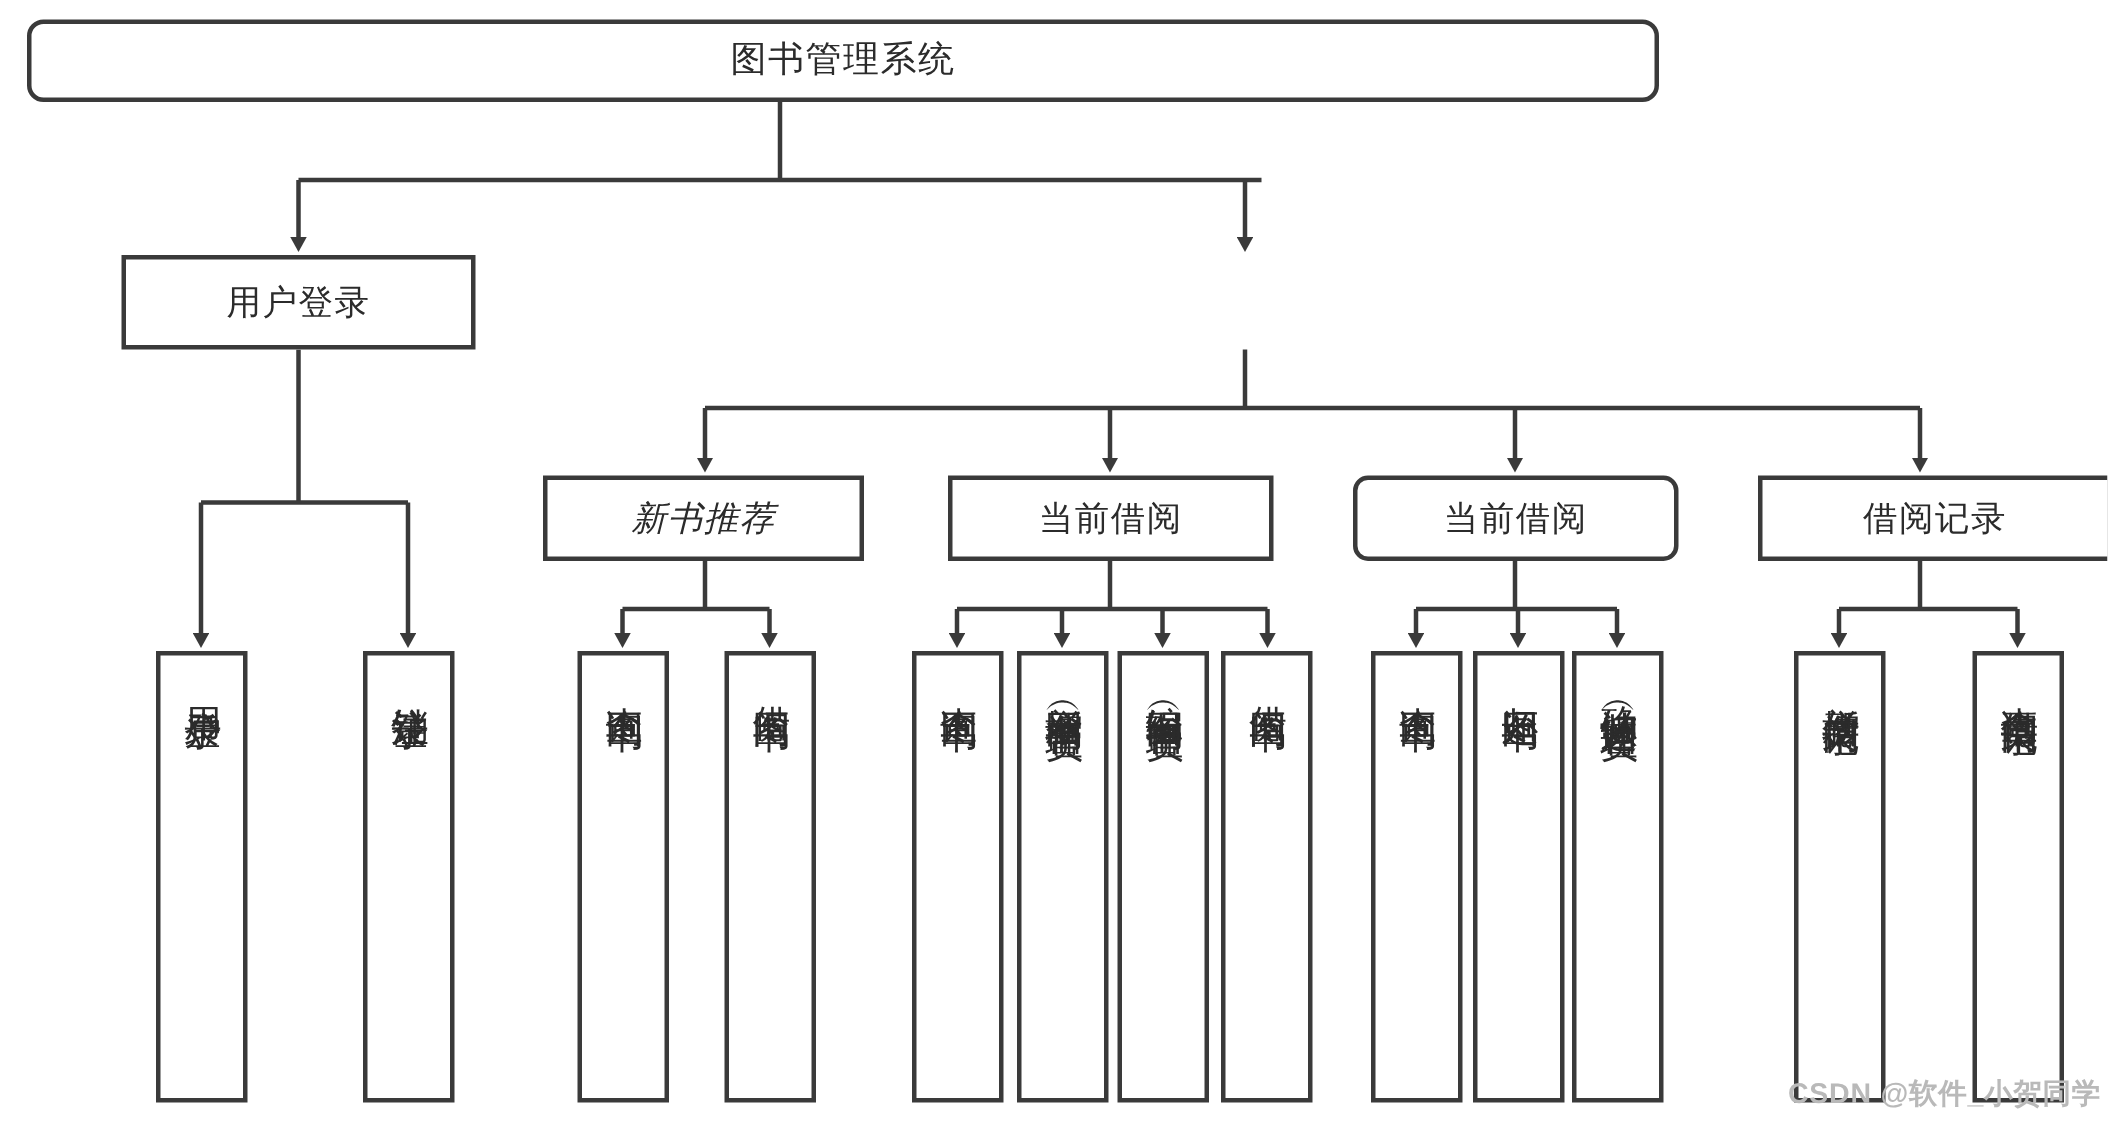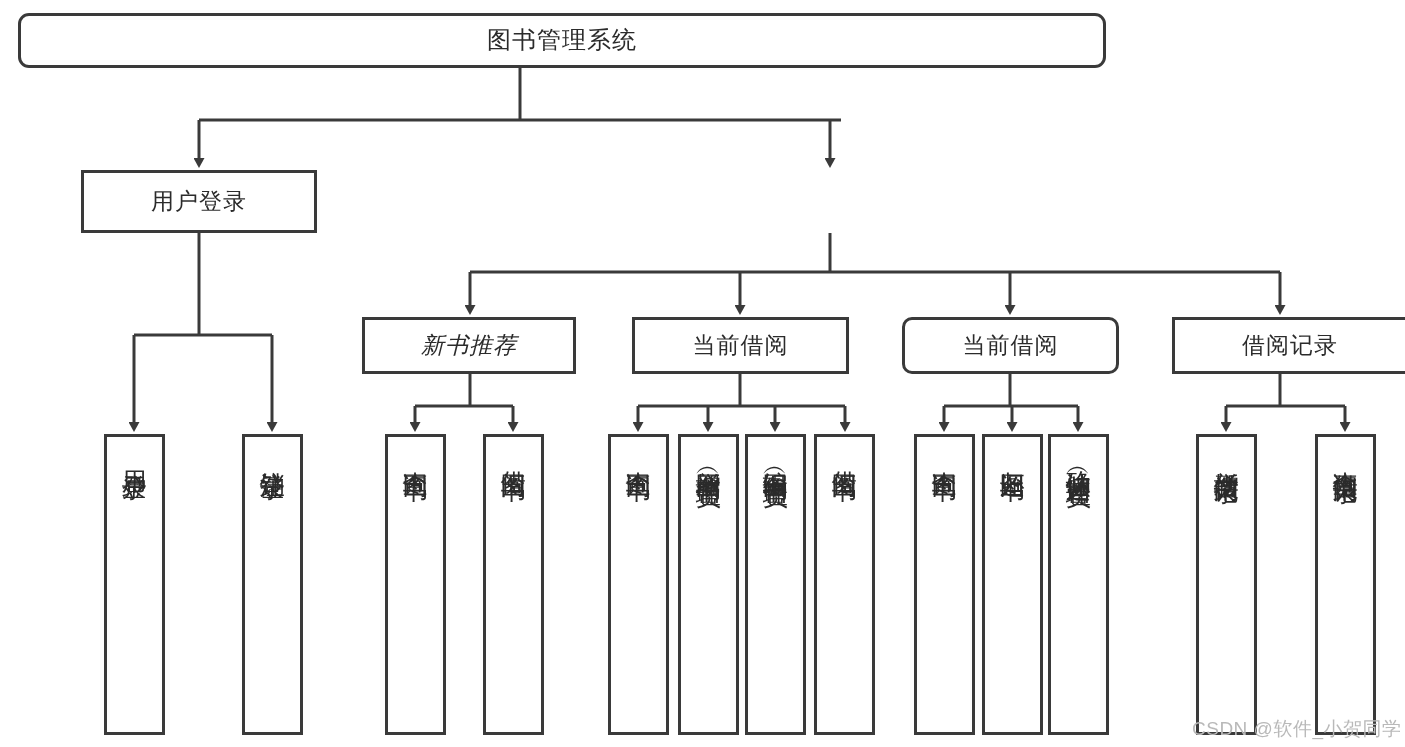--- a/index.html
+++ b/index.html
@@ -57,20 +57,21 @@
     line-height: 1.06;
     letter-spacing: 2px;
     white-space: nowrap;
   }
   .watermark {
     position: absolute;
     font-size: 19px;
     color: #b9b9b9;
     white-space: nowrap;
     letter-spacing: 0.5px;
+    font-weight: bold;
   }
 </style>
 </head>
 <body>
 
 <div id="canvas">
 
   <svg class="connectors" viewBox="0 0 1405 747" xmlns="http://www.w3.org/2000/svg">
     <defs>
       <marker id="arrow" markerWidth="10" markerHeight="11" refX="1" refY="5.5" orient="auto" markerUnits="userSpaceOnUse">

